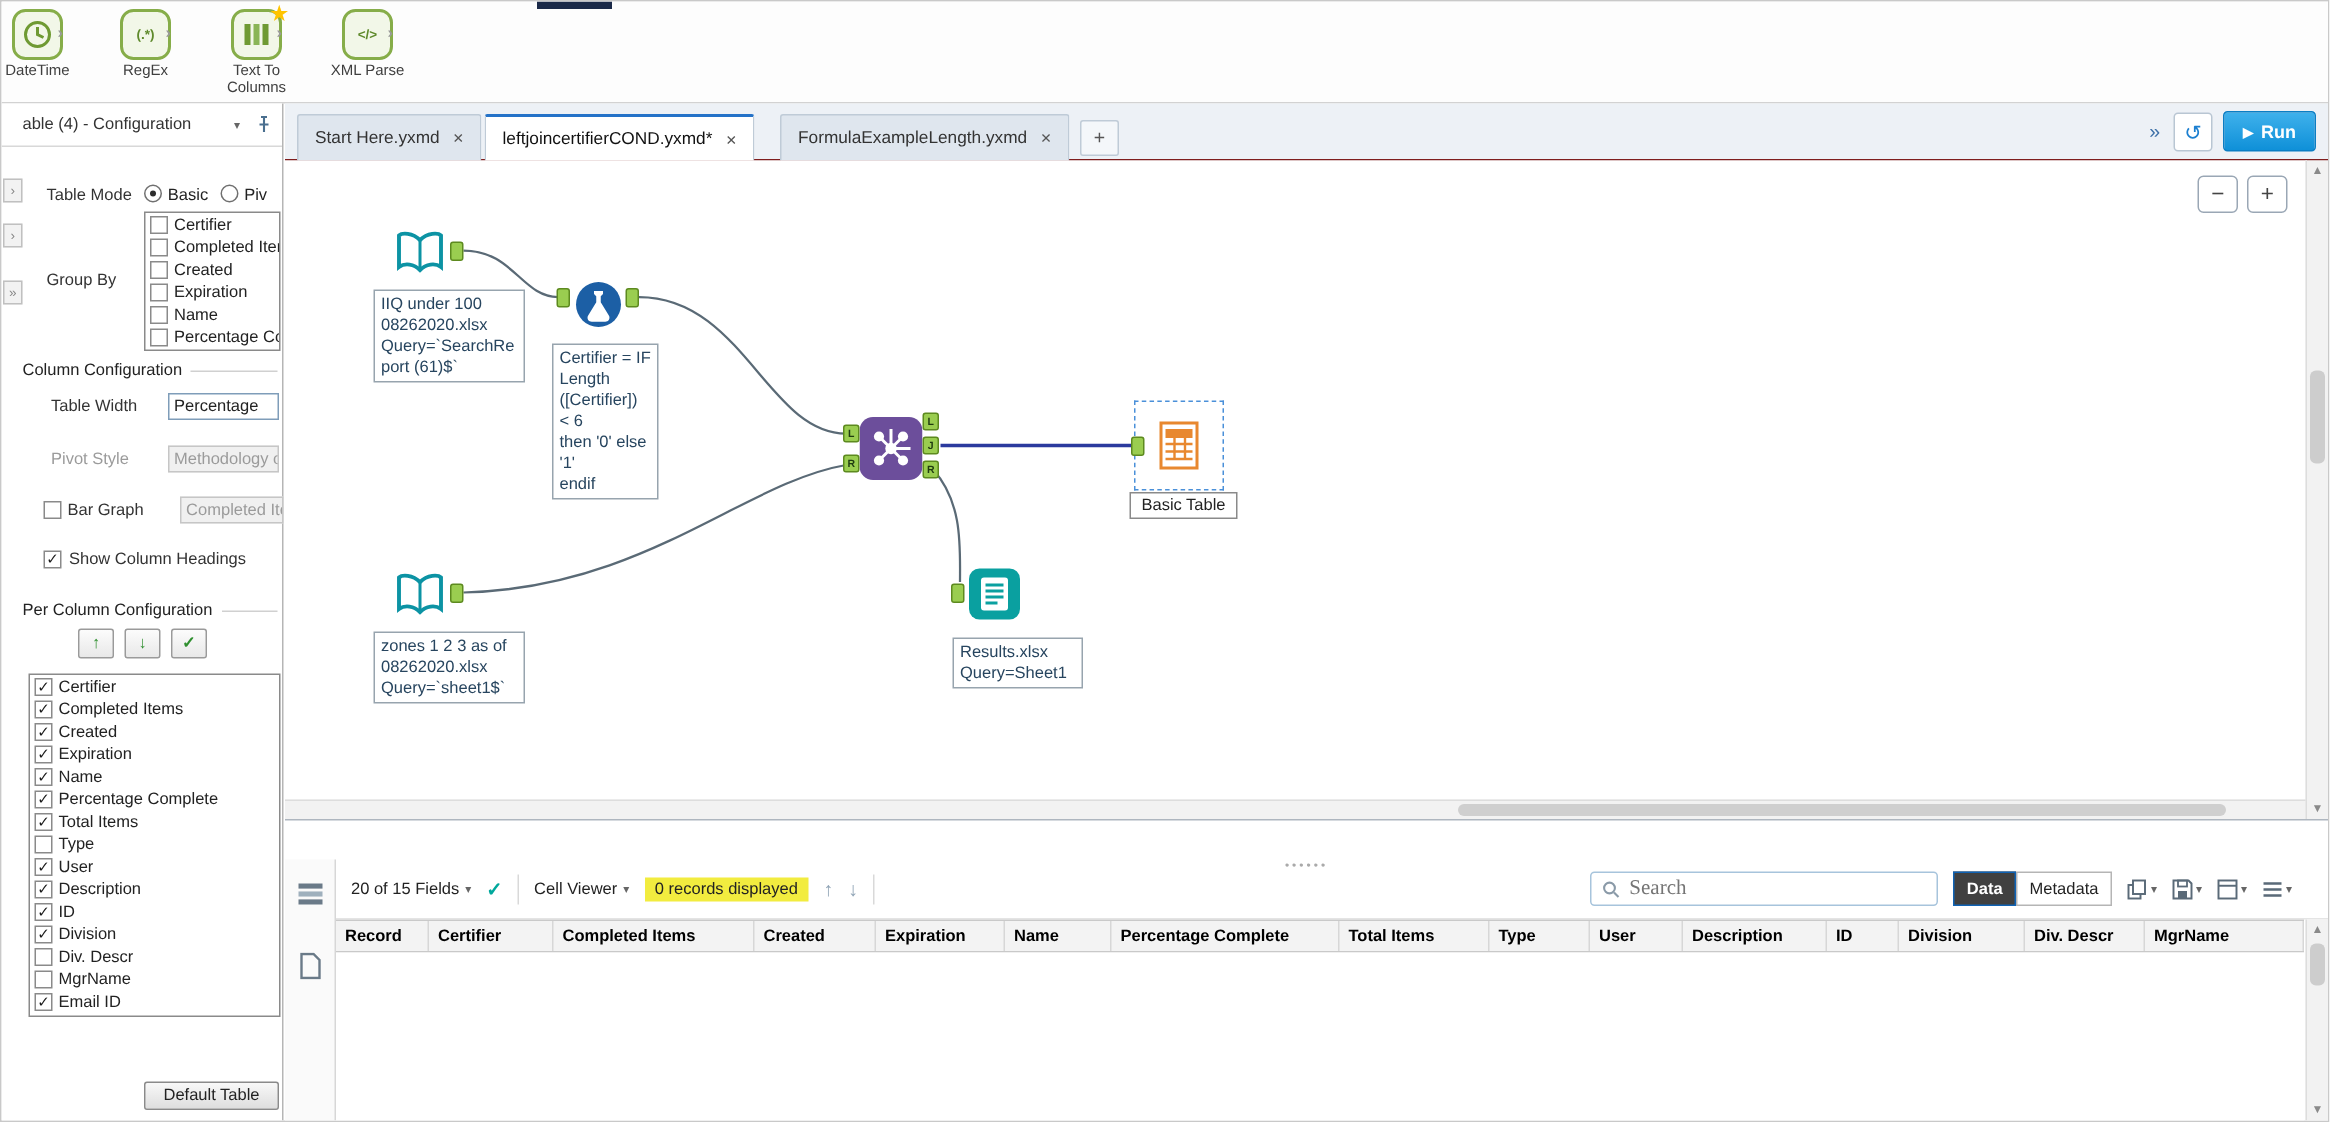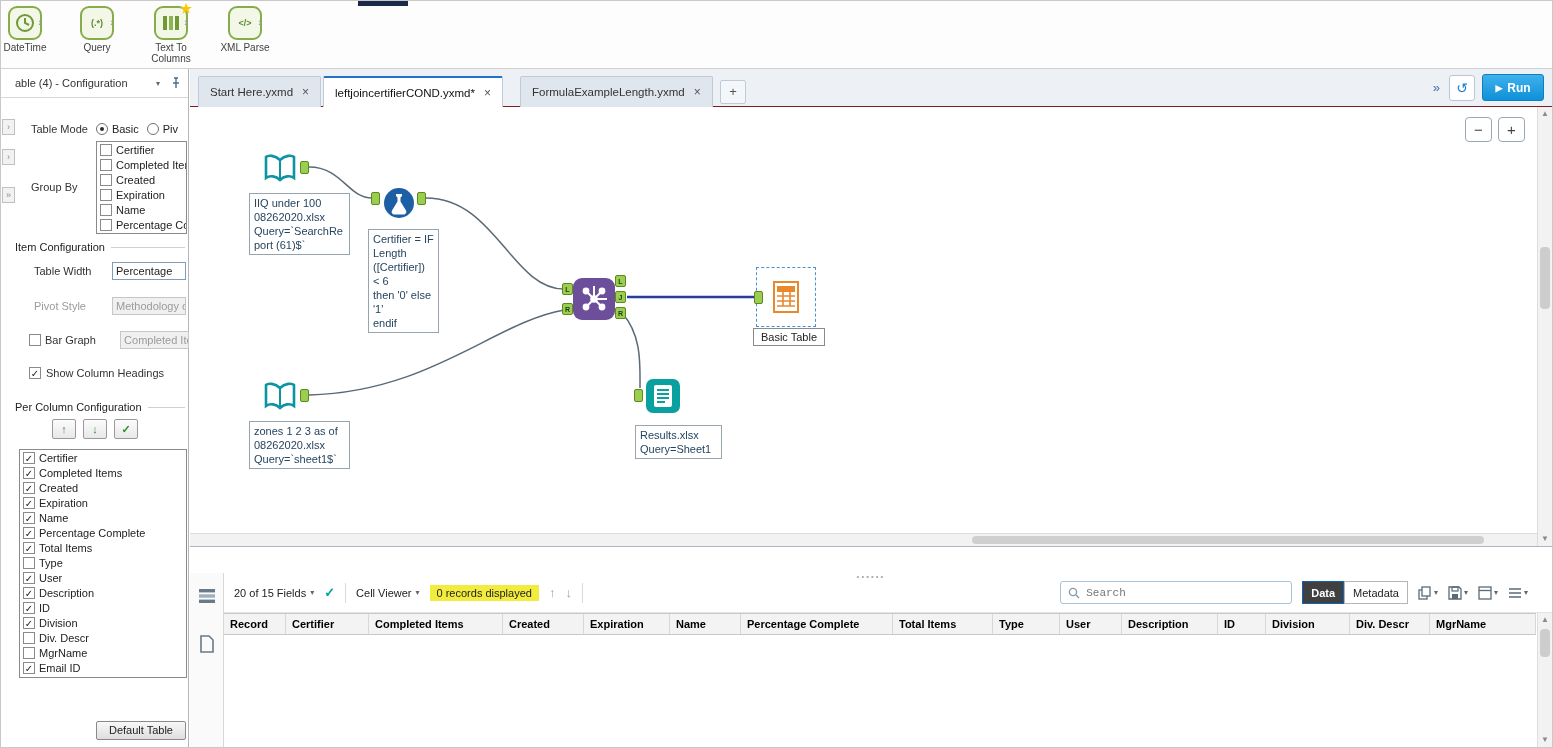--- a/index.html
+++ b/index.html
@@ -74,21 +74,21 @@
 .res-strip{position:absolute;left:0;top:26px;bottom:0;width:34px;background:#fafafa;border-right:1px solid #d7d7d7;display:flex;flex-direction:column;align-items:center;padding-top:12px;gap:26px}
 .strip-btn{width:22px;height:22px;display:flex;align-items:center;justify-content:center}
 .res-toolbar{position:absolute;left:34px;right:0;top:26px;height:40px;display:flex;align-items:center;gap:10px;padding:0 10px;border-bottom:1px solid #e4e4e4}
 .tb-item{display:flex;align-items:center;gap:4px;color:#222;white-space:nowrap}
 .caret{color:#666;font-size:8px}
 .tb-div{width:1px;height:20px;background:#d9d9d9}
 .teal-check{color:#00a89c;font-weight:bold;font-size:13px}
 .hl-yellow{background:#f2ec3f;padding:2px 7px}
 .nav-ar{color:#8fa3b5;font-size:13px}
 .searchbox{display:flex;align-items:center;gap:6px;width:232px;height:23px;border:1px solid #a7c4dc;border-radius:3px;background:#fff;padding:0 7px;margin-left:auto}
-.searchbox input{border:none;outline:none;flex:1;font-size:11px;color:#444;font-family:Liberation Mono, monospace;background:transparent}
+.searchbox input{border:none;outline:none;flex:1;font-size:14px;color:#444;font-family:Liberation Serif, serif;background:transparent}
 .seg-btn{height:23px;padding:0 8px;display:flex;align-items:center;border:1px solid #b5b5b5;background:#fff;color:#222}
 .seg-btn.active{background:#404040;border-color:#0f62b4;color:#fff;font-weight:bold}
 .icon-btn{display:flex;align-items:center;gap:2px;color:#5a6a78}
 .res-cols{position:absolute;left:34px;right:16px;top:66px;height:22px;display:flex;background:#f3f3f3;border-top:1px solid #c9c9c9;border-bottom:1px solid #c9c9c9;overflow:hidden}
 .col-h{border-right:1px solid #d7d7d7;padding:4px 0 0 6px;font-weight:bold;color:#000;white-space:nowrap;overflow:hidden;flex:none}
 .res-body{position:absolute;left:34px;right:16px;top:88px;bottom:0;background:#fff}
 svg{display:block}
 </style>
 </head>
 <body>
@@ -107,21 +107,21 @@
         <span class="pal-drag">›</span>
       </div>
       <div class="pal-label">DateTime</div>
     </div>
 
     <div class="pal-tool" style="left:64px">
       <div class="pal-icon">
         <span>(.*)</span>
         <span class="pal-drag">›</span>
       </div>
-      <div class="pal-label">Query</div>
+      <div class="pal-label">RegEx</div>
     </div>
 
     <div class="pal-tool" style="left:138px">
       <div class="pal-icon">
         <svg width="20" height="20" viewBox="0 0 20 20">
             <rect x="2" y="3" width="4" height="14" fill="#6f9a33"></rect>
             <rect x="8" y="3" width="4" height="14" fill="#8ab557"></rect>
             <rect x="14" y="3" width="4" height="14" fill="#6f9a33"></rect>
           </svg>
         <span class="pal-star">★</span>
@@ -205,21 +205,21 @@
           <span class="cb"></span>
           <span>Name</span>
         </div>
       <div class="lb-item">
           <span class="cb"></span>
           <span>Percentage Co</span>
         </div>
     </div>
 
     <div class="sep" style="top:172px">
-        <span>Item Configuration</span>
+        <span>Column Configuration</span>
       </div>
 
     <div class="cfg-row" style="top:193px;padding-left:33px">
       <span class="lbl" style="width:78px">Table Width</span>
       <span class="combo" style="width:74px">
           <span>Percentage</span>
         </span>
     </div>
 
     <div class="cfg-row" style="top:228px;padding-left:33px">

